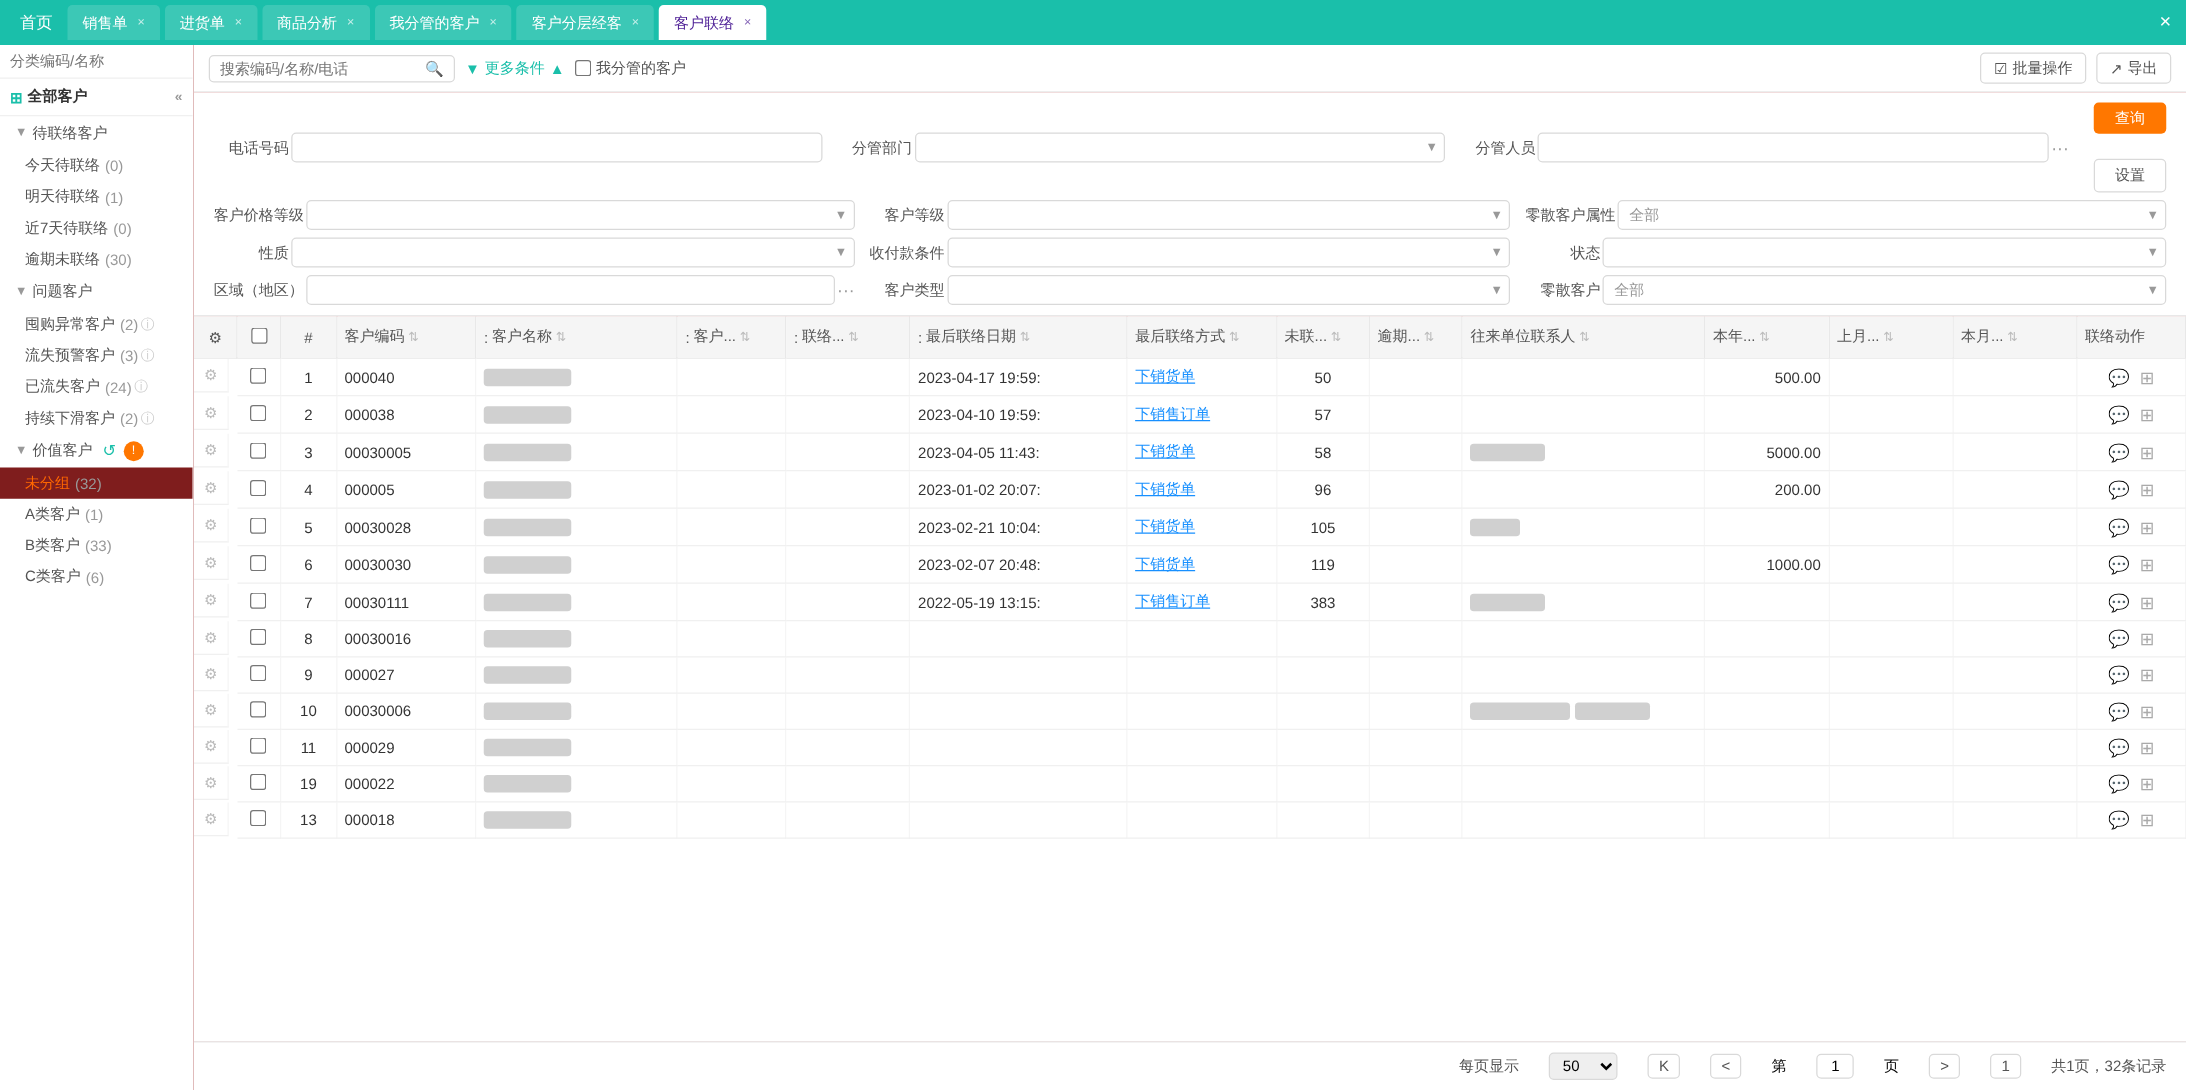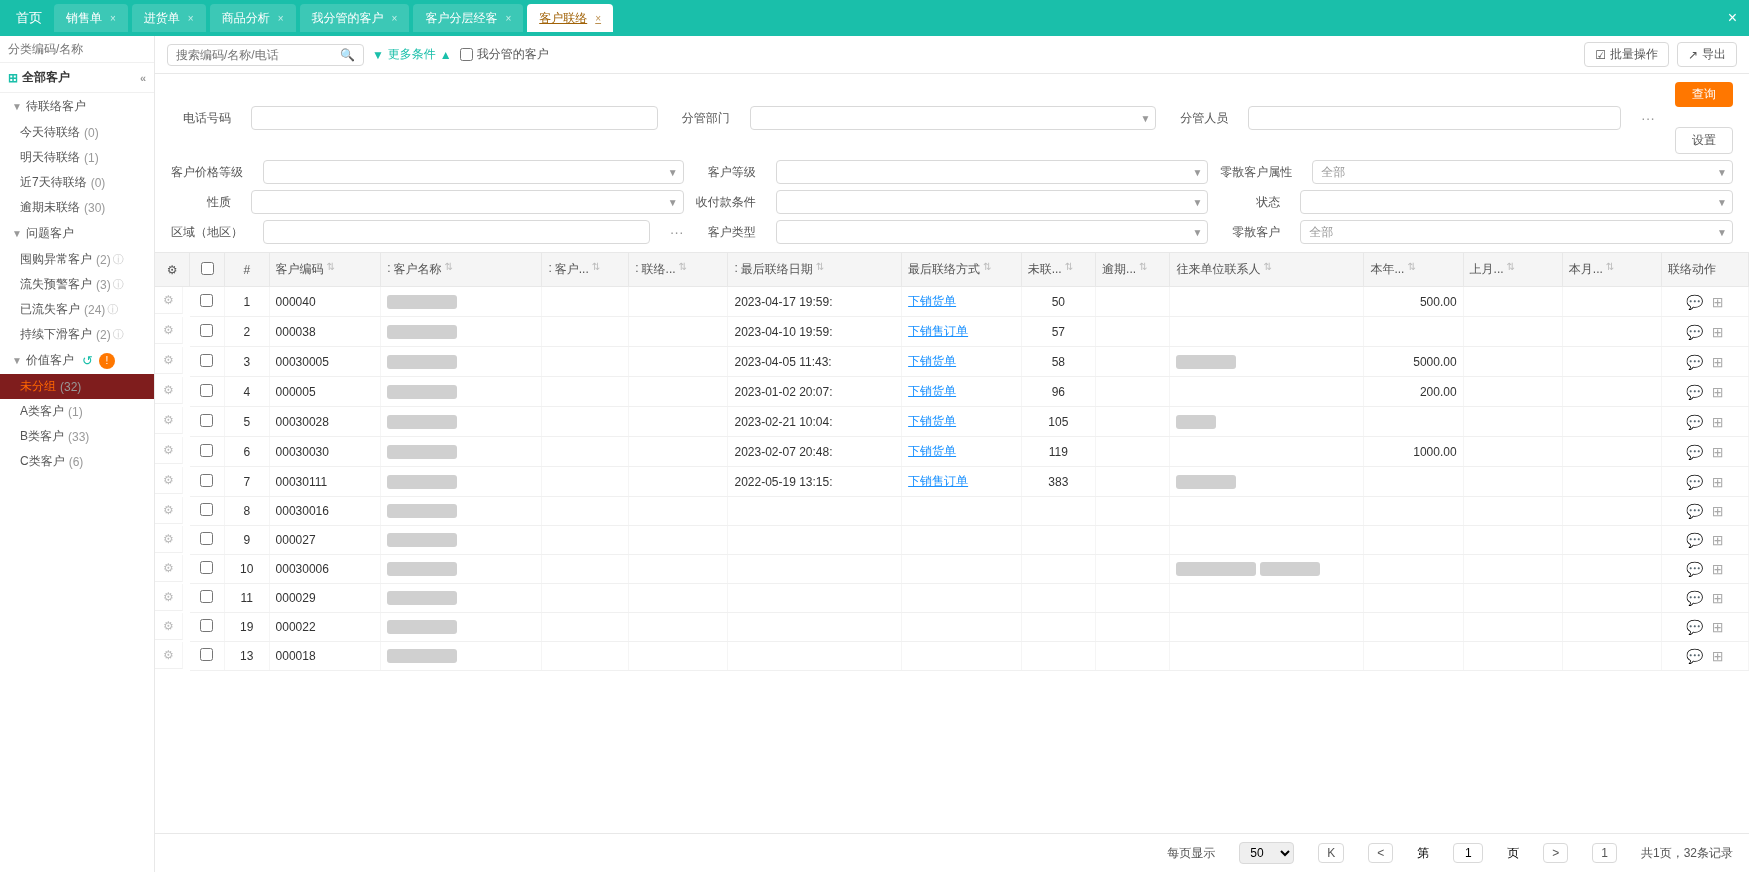--- a/index.html
+++ b/index.html
@@ -22,22 +22,21 @@
       border-radius: 4px 4px 0 0;
       background: rgba(255,255,255,0.15);
       color: white;
       cursor: pointer;
       white-space: nowrap;
       gap: 4px;
       font-size: 13px;
     }
     .nav-tab.active {
       background: white;
-      color: #a16207;
-      text-decoration: underline;
+      color: #4c1d95;
     }
     .nav-tab .close-x {
       font-size: 10px;
       opacity: 0.7;
       cursor: pointer;
       margin-left: 4px;
     }
     .nav-home {
       color: white;
       font-size: 13px;
@@ -202,21 +201,21 @@
     .adv-filter-row {
       display: flex;
       align-items: center;
       gap: 12px;
       margin-bottom: 6px;
     }
     .adv-filter-row:last-child { margin-bottom: 0; }
     .filter-field {
       display: flex;
       align-items: center;
-      gap: 20px;
+      gap: 2px;
       flex: 1;
     }
     .filter-field label {
       white-space: nowrap;
       color: #555;
       min-width: 60px;
       text-align: right;
     }
     .filter-select-wrap {
       flex: 1;
@@ -394,21 +393,21 @@
       border-radius: 50%;
       width: 16px;
       height: 16px;
       display: inline-flex;
       align-items: center;
       justify-content: center;
       font-size: 10px;
       margin-left: 2px;
     }
     .sort-icon { color: #bbb; font-size: 10px; }
-    .th-content { display: flex; gap: 3px; }
+    .th-content { display: flex; align-items: center; gap: 3px; }
   </style>
 </head>
 <body>
 
 <div class="top-nav">
   <span class="nav-home">首页</span>
   <div class="nav-tab">
     <span>销售单</span>
     <span class="close-x">×</span>
   </div>

